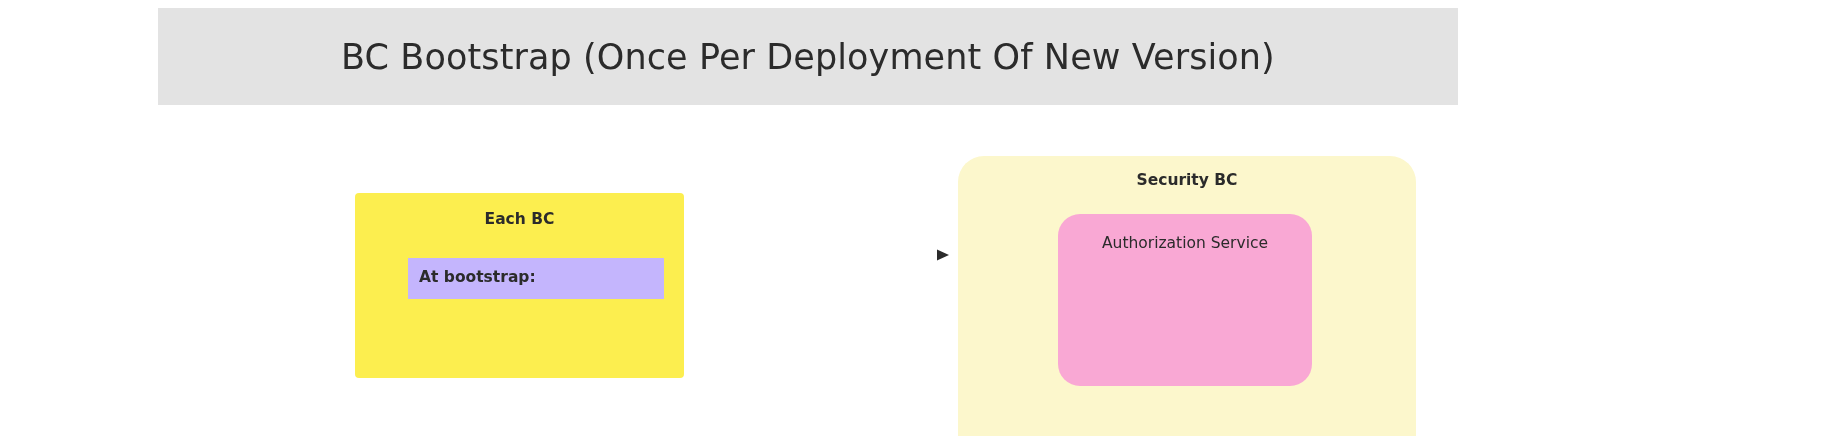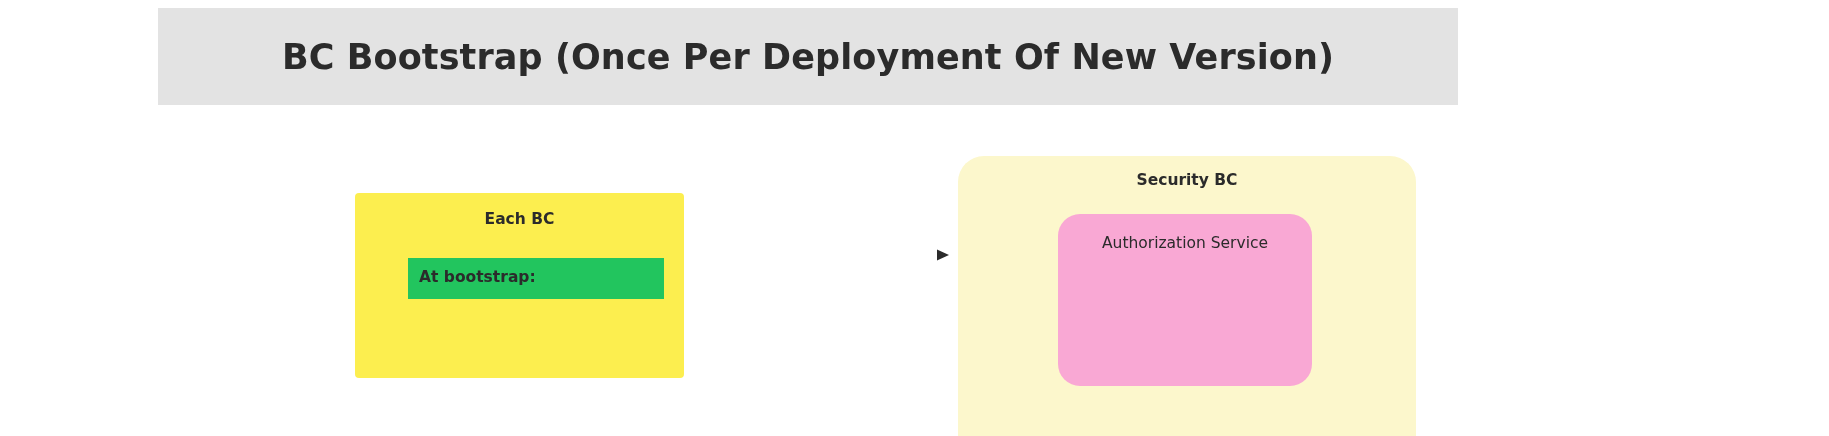--- a/index.html
+++ b/index.html
@@ -23,21 +23,21 @@
     top: 8px;
     width: 1300px;
     height: 97px;
     background: #e3e3e3;
     display: flex;
     align-items: center;
     justify-content: center;
   }
   .title-text {
     font-size: 35px;
-    font-weight: 700;
+    font-weight: 400;
     color: #2b2b2b;
     letter-spacing: 0.1px;
     white-space: nowrap;
   }
 
   
   .card {
     position: absolute;
     box-sizing: border-box;
   }
@@ -58,21 +58,21 @@
   }
   .each-bc .card-title {
     font-size: 15.5px;
     margin-top: 17px;
   }
   .note-box {
     position: absolute;
     left: 53px;
     top: 65px;
     width: 256px;
-    background: #22c55e;
+    background: #c4b5fd;
     padding: 9px 11px 11px 11px;
     box-sizing: border-box;
   }
   .note-strong {
     font-size: 15.5px;
     font-weight: bold;
     color: #2b2b2b;
     line-height: 1.35;
   }
   .note-line {

